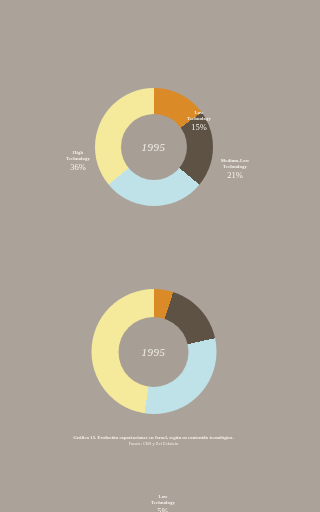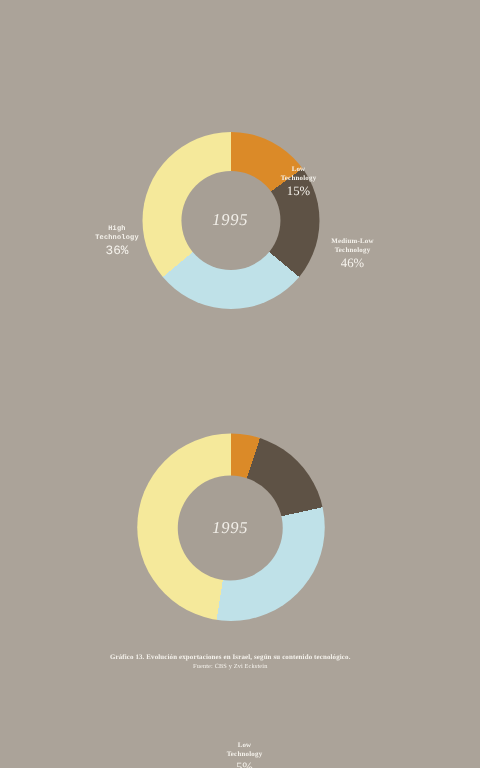--- a/index.html
+++ b/index.html
@@ -84,21 +84,21 @@
   .slice-label .lab-val {
     display: block;
     font-size: 8.5px;
     margin-top: 1px;
   }
 
   
   #c1-label-low    { left: 168px; top: 60px;  width: 62px; }
   #c1-label-medlow { left: 200px; top: 108px; width: 70px; }
   #c1-label-medhi  { left: 126px; top: 194px; width: 74px; }
-  #c1-label-high   { left: 44px;  top: 100px; width: 68px; font-family: Liberation Mono, monospace; }
+  #c1-label-high   { left: 44px;  top: 100px; width: 68px; }
 
   
   #c2-label-low    { left: 132px; top: 249px; width: 62px; }
 
   
   .caption {
     position: absolute;
     left: 0;
     top: 434px;
     width: 307px;
@@ -135,21 +135,21 @@
 
     <div class="slice-label" id="c1-label-low" style="color: rgb(245, 242, 236);">
       <span class="lab-name">Low</span>
       <span class="lab-name">Technology</span>
       <span class="lab-val">15%</span>
     </div>
 
     <div class="slice-label" id="c1-label-medlow" style="color: rgb(245, 242, 236);">
       <span class="lab-name">Medium-Low</span>
       <span class="lab-name">Technology</span>
-      <span class="lab-val">46%</span>
+      <span class="lab-val">21%</span>
     </div>
 
 
     <div class="slice-label" id="c1-label-high" style="color: rgb(245, 242, 236);">
       <span class="lab-name">High</span>
       <span class="lab-name">Technology</span>
       <span class="lab-val">36%</span>
     </div>
 
   </div>

